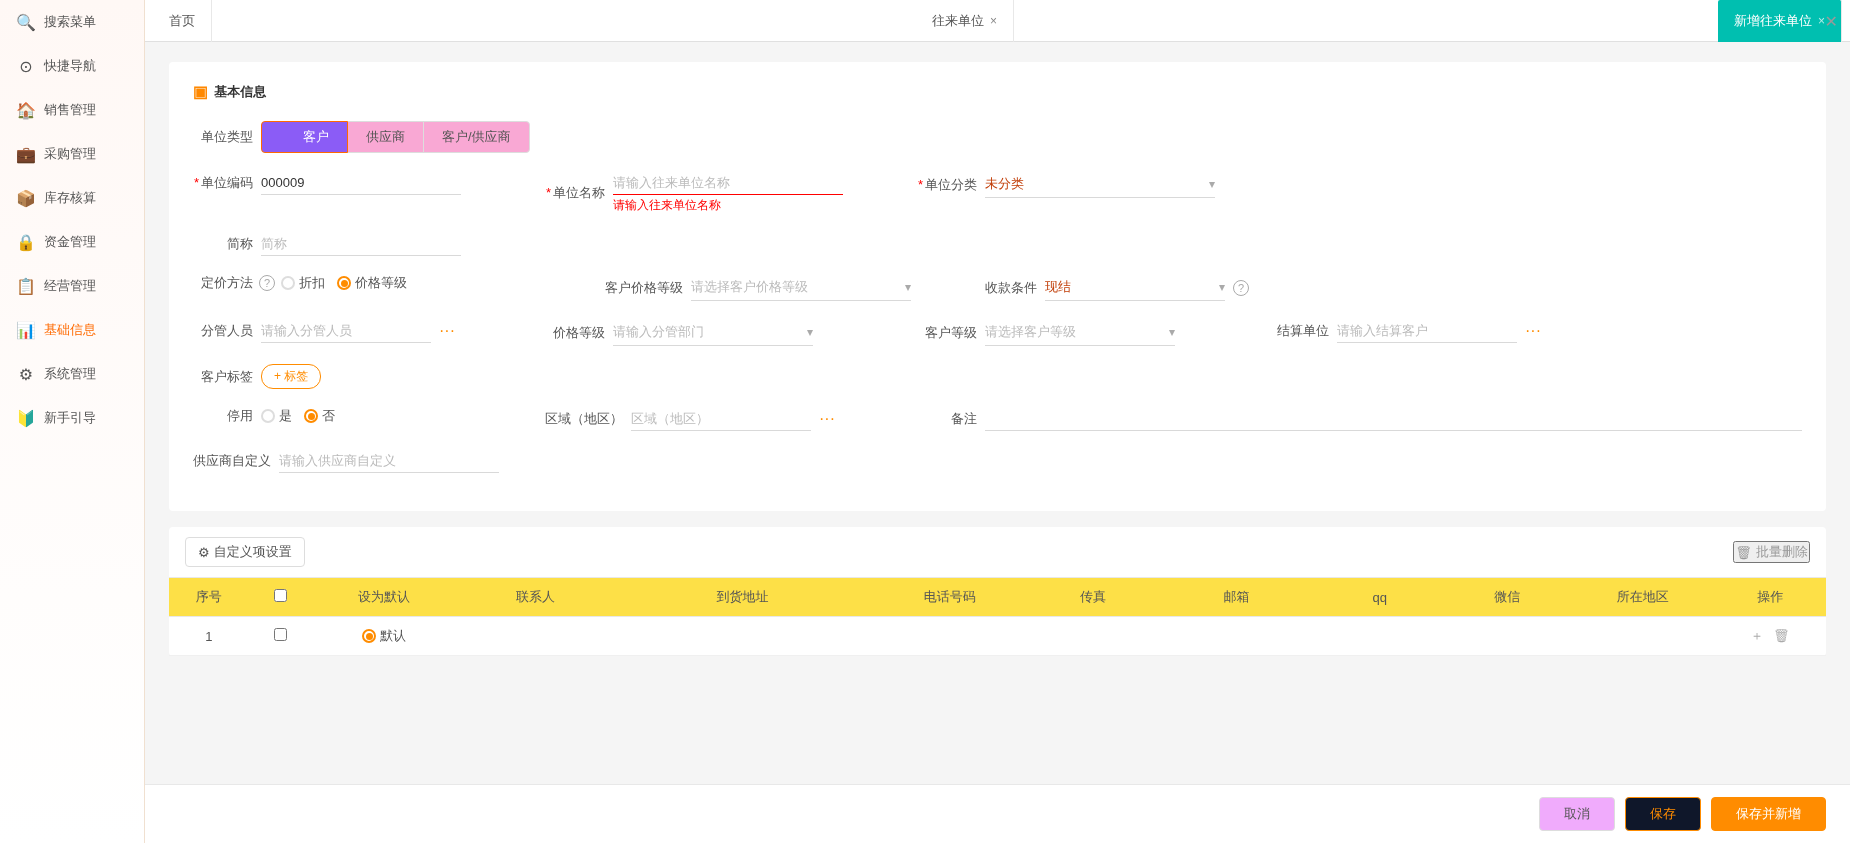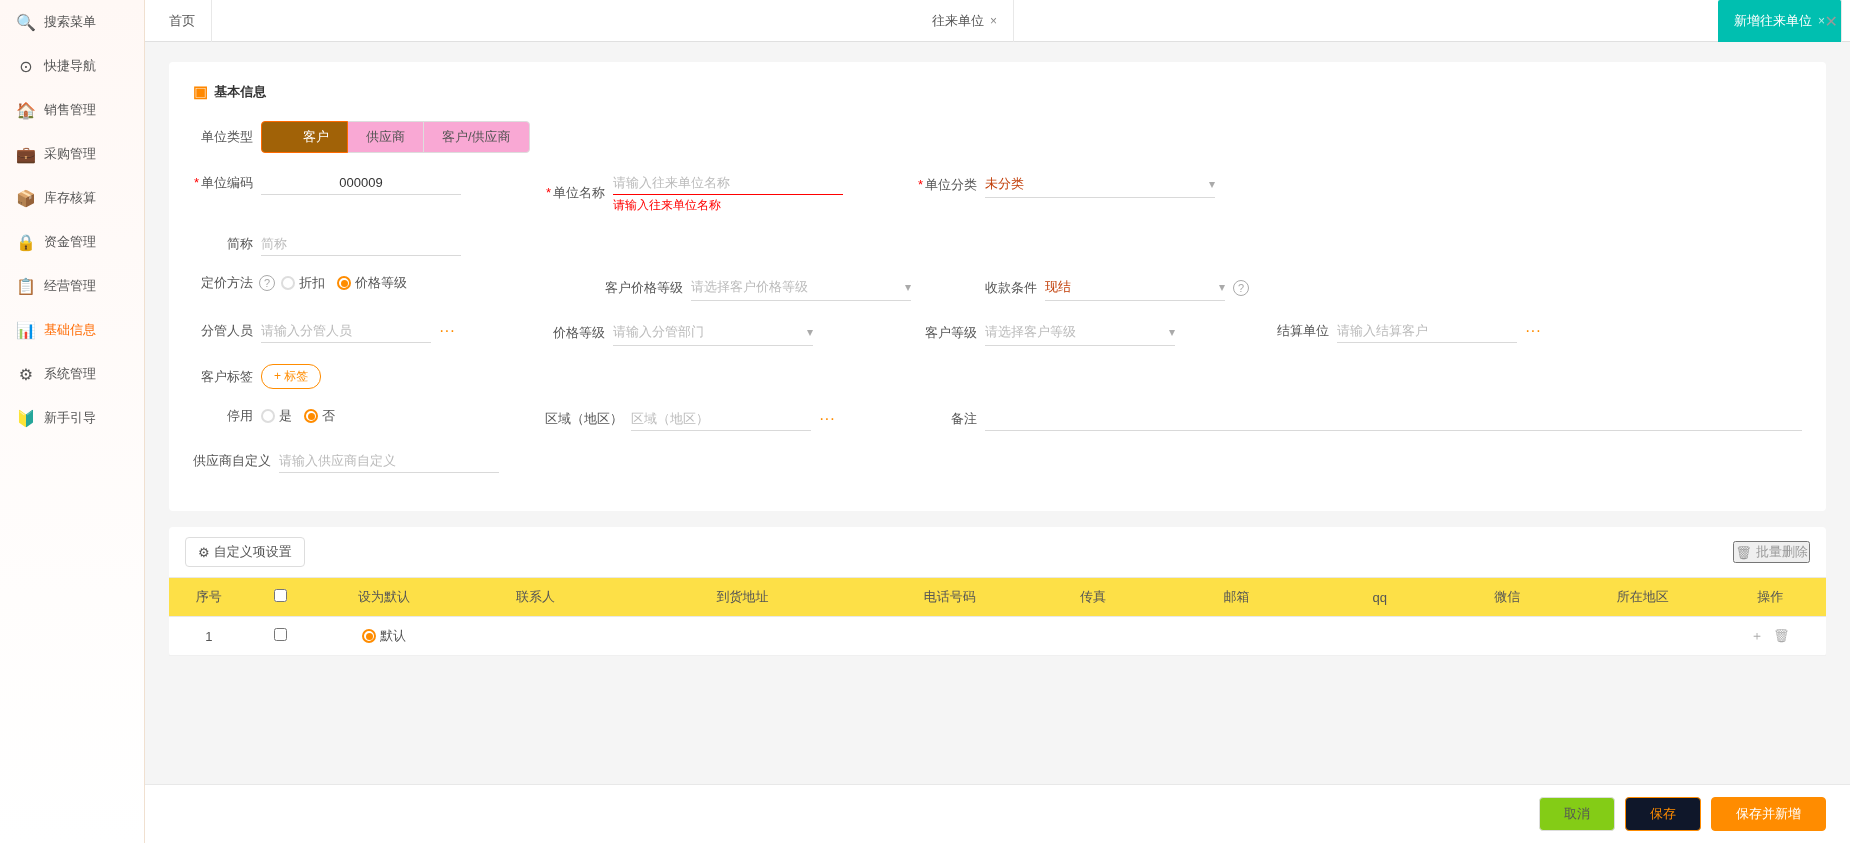--- a/index.html
+++ b/index.html
@@ -160,21 +160,21 @@
     .unit-btn {
       border: 1px solid #ddd;
       background: #f9a8d4;
       color: #555;
       padding: 6px 18px;
       cursor: pointer;
       font-size: 13px;
       margin-right: -1px;
     }
     .unit-btn.active {
-      background: #a16207;
+      background: #8b5cf6;
       color: #fff;
       border-color: #ff6a00;
       z-index: 1;
       padding-left: 41px;
     }
     .unit-btn:first-of-type { border-radius: 4px 0 0 4px; }
     .unit-btn:last-of-type { border-radius: 0 4px 4px 0; }
 
     
     .radio-group { display: flex; align-items: center; gap: 12px; }
@@ -275,21 +275,21 @@
       display: flex;
       justify-content: flex-end;
       align-items: center;
       padding: 12px 24px;
       background: #fff;
       border-top: 1px solid #e8e8e8;
       gap: 10px;
     }
     .btn-cancel {
       border: 1px solid #ddd;
-      background: #84cc16;
+      background: #f0abfc;
       color: #555;
       padding: 7px 24px;
       border-radius: 4px;
       cursor: pointer;
       font-size: 13px;
     }
     .btn-save {
       border: 1px solid #ff8c00;
       background: #0f172a;
       color: #ff8c00;
@@ -385,21 +385,21 @@
         <button class="unit-btn active">客户</button>
         <button class="unit-btn">供应商</button>
         <button class="unit-btn">客户/供应商</button>
       </div>
 
       <div class="form-row">
         <div class="form-field" style="flex:1;max-width:320px;margin-right:32px;">
           <span class="field-label">
             <span class="required-star">*</span><span>单位编码</span>
           </span>
-          <input class="field-input" type="text" value="000009" style="max-width: 200px; text-align: center;">
+          <input class="field-input" type="text" value="000009" style="max-width: 200px;">
         </div>
         <div class="form-field" style="flex:1;max-width:340px;margin-right:32px;">
           <span class="field-label">
             <span class="required-star">*</span><span>单位名称</span>
           </span>
           <div class="field-wrapper">
             <input class="field-input error-border" type="text" placeholder="请输入往来单位名称" style="max-width: 230px;">
             <span class="error-msg">请输入往来单位名称</span>
           </div>
         </div>

